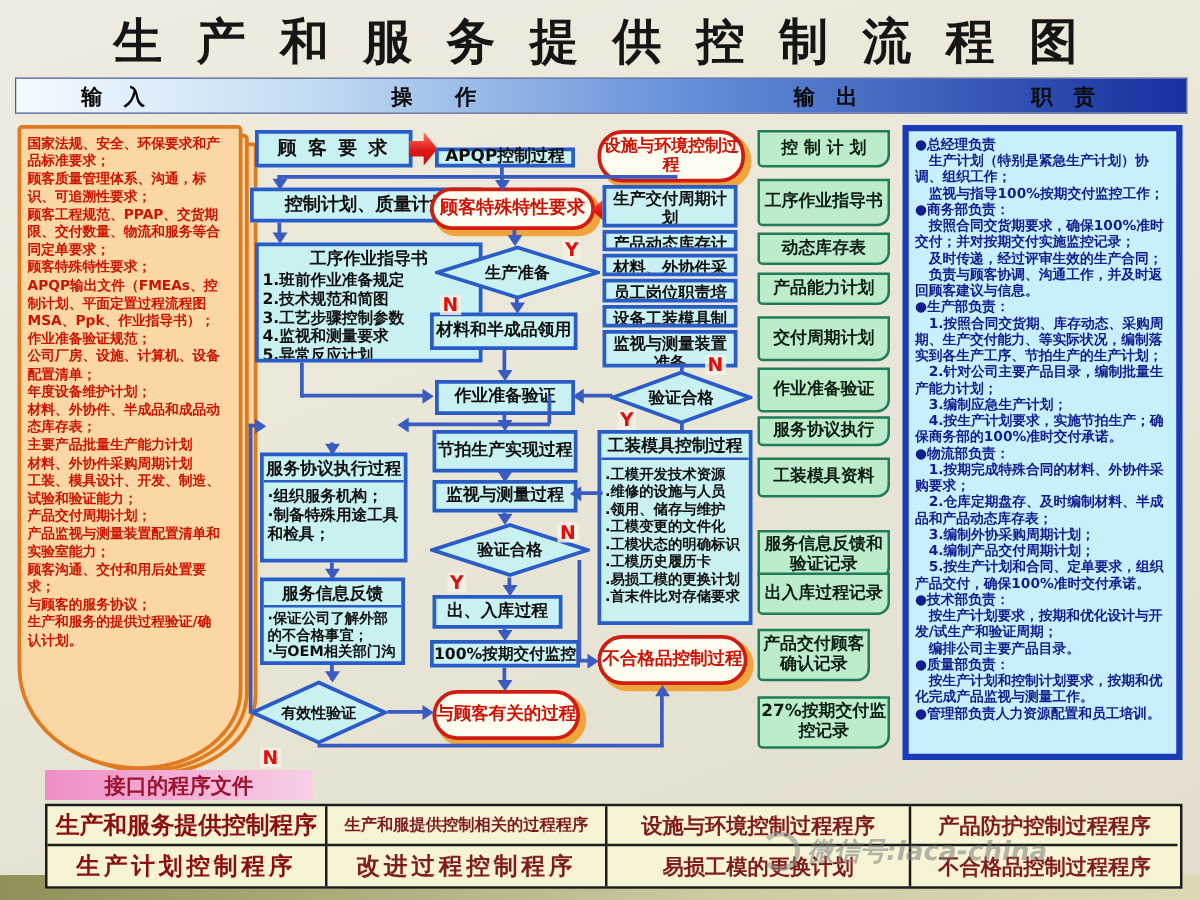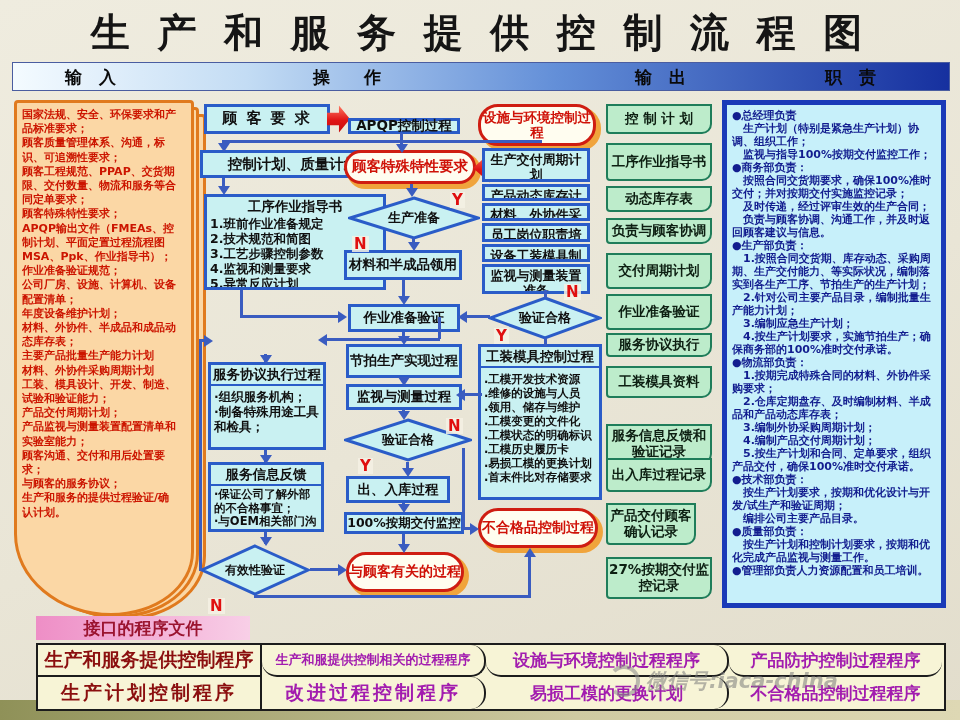--- a/index.html
+++ b/index.html
@@ -45,21 +45,21 @@
   .blockarrow{position:absolute;background:linear-gradient(180deg,#ff7d66 0%,#e01515 55%,#c40d0d 100%);}
   .bar-r{clip-path:polygon(0 28%,52% 28%,52% 2%,100% 50%,52% 98%,52% 72%,0 72%);}
   .bar-l{clip-path:polygon(100% 28%,48% 28%,48% 2%,0 50%,48% 98%,48% 72%,100% 72%);}
   
   #banner{left:36px;top:616px;width:214px;height:24px;background:linear-gradient(90deg,#ee8ec6,#f8cfe7);display:flex;align-items:center;justify-content:center;font-size:17px;font-weight:800;color:#9b1430;}
   #ftable{left:36px;top:643px;width:910px;height:68px;background:#f7f4d6;border:2px solid #1c1c1c;box-sizing:border-box;display:grid;grid-template-columns:224px 224px 243px 213px;grid-template-rows:1fr 1fr;}
   .fcell{border-right:2px solid #1c1c1c;border-bottom:2px solid #1c1c1c;display:flex;align-items:center;justify-content:center;text-align:center;font-weight:800;overflow:hidden;}
   .fcell:nth-child(4n){border-right:none;}
   .fcell:nth-child(n+5){border-bottom:none;}
   .fred{color:#8b0f0f;font-size:19px;}
-  .fblue{color:#a21caf;font-size:17px;border-radius:15px;}
+  .fblue{color:#7f1d1d;font-size:17px;}
   .fsmall{font-size:13px;}
   .fsp{letter-spacing:3px;}
   #botband{left:0;top:700px;width:960px;height:20px;background:linear-gradient(90deg,#8f9158,#cfcaa2 60%,#ded8b4);}
   
   #wm{left:608px;top:658px;width:330px;height:46px;display:flex;align-items:center;gap:6px;opacity:.55;z-index:30;}
   #wmCircle{width:32px;height:32px;border:4px solid #8a8a8a;border-radius:50%;box-sizing:border-box;border-left-color:transparent;}
   #wmText{font-size:21px;font-weight:700;color:#7d7d7d;white-space:nowrap;font-style:italic;}
 </style>
 </head>
 <body>
@@ -245,21 +245,21 @@
     <div class="arr d" style="left:260px;top:537px;"></div>
   <div class="hl" style="left:310px;top:568px;width:34px;"></div>
     <div class="arr r" style="left:338px;top:564px;"></div>
   <div class="hl" style="left:254px;top:595px;width:277px;"></div>
   <div class="vl" style="left:528px;top:552px;height:45px;"></div>
     <div class="arr u" style="left:524px;top:548px;"></div>
 
   <div class="gbox" style="left:606px;top:104px;width:106px;height:30px;">控 制 计 划</div>
   <div class="gbox" style="left:606px;top:143px;width:106px;height:38px;">工序作业指导书</div>
   <div class="gbox" style="left:606px;top:186px;width:106px;height:26px;">动态库存表</div>
-  <div class="gbox" style="left:606px;top:218px;width:106px;height:26px;">负责与顾客协调</div>
+  <div class="gbox" style="left:606px;top:218px;width:106px;height:26px;">产品能力计划</div>
   <div class="gbox" style="left:606px;top:253px;width:106px;height:36px;">交付周期计划</div>
   <div class="gbox" style="left:606px;top:294px;width:106px;height:36px;">作业准备验证</div>
   <div class="gbox" style="left:606px;top:333px;width:106px;height:24px;">服务协议执行</div>
   <div class="gbox" style="left:606px;top:366px;width:106px;height:32px;">工装模具资料</div>
   <div class="gbox" style="left:606px;top:424px;width:106px;height:40px;">服务信息反馈和验证记录</div>
   <div class="gbox" style="left:606px;top:458px;width:106px;height:34px;">出入库过程记录</div>
   <div class="gbox" style="left:606px;top:503px;width:90px;height:42px;">产品交付顾客确认记录</div>
   <div class="gbox" style="left:606px;top:557px;width:106px;height:42px;">27%按期交付监控记录</div>
 
   <div id="resp" class="abs">

